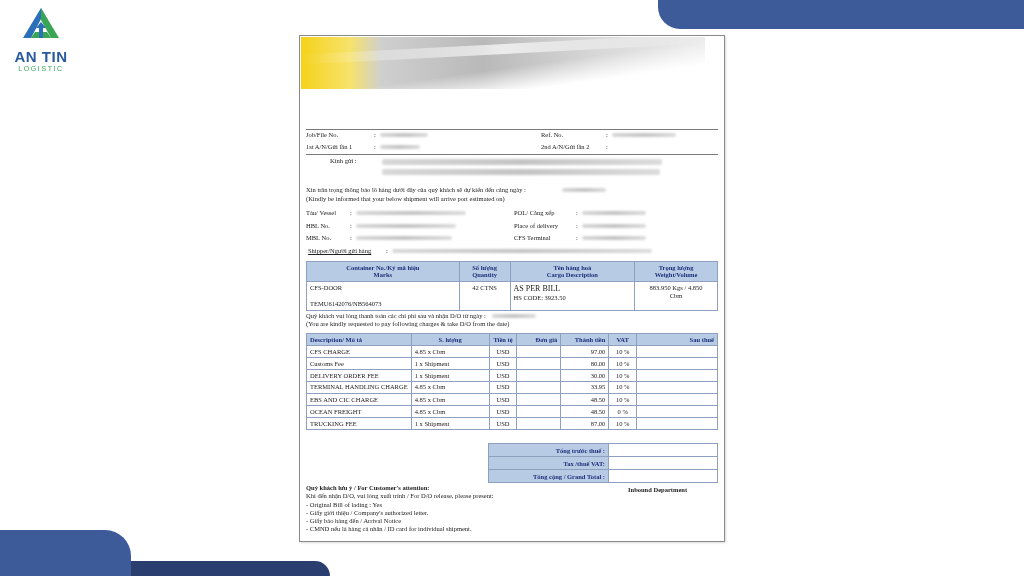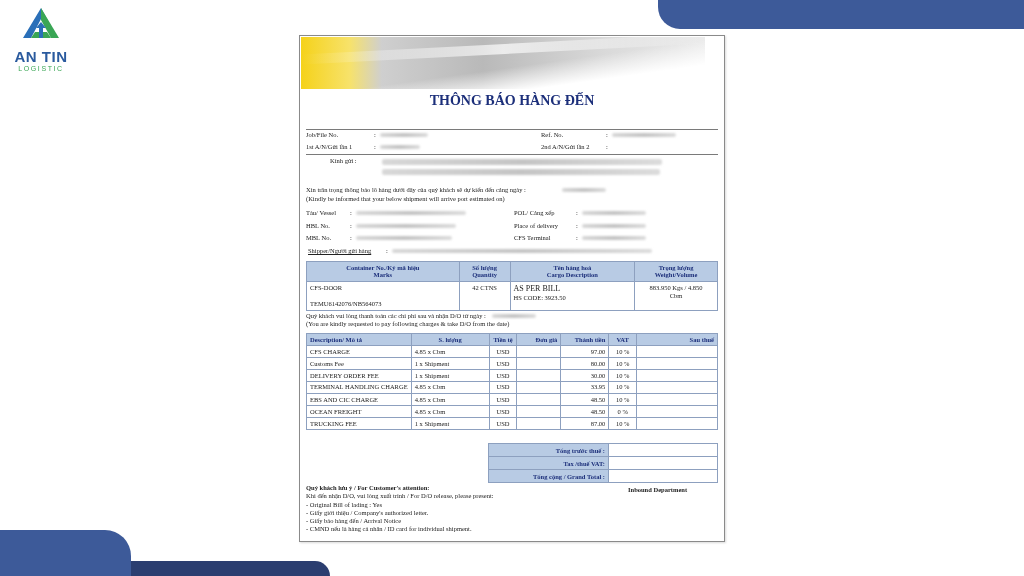--- a/index.html
+++ b/index.html
@@ -59,21 +59,20 @@
     <polygon points="15,22 20,16 25,22" fill="#2a6fb8"></polygon>
   </svg>
   <div class="logo-name">AN TIN</div>
   <div class="logo-sub">LOGISTIC</div>
 </div>
 
 <div class="doc">
   <div class="banner"></div>
   <div class="banner-streak"></div>
 
-  <div class="title-vn">THÔNG BÁO HÀNG ĐẾN</div>
   <div class="hr-top"></div>
 
   <div class="abs fs" style="left:6px;top:95px;">Job/File No.</div>
   <div class="abs fs" style="left:74px;top:95px;">:</div>
   <div class="blur" style="left:80px;top:97px;width:48px;"></div>
 
   <div class="abs fs" style="left:241px;top:95px;">Ref. No.</div>
   <div class="abs fs" style="left:306px;top:95px;">:</div>
   <div class="blur" style="left:312px;top:97px;width:64px;"></div>
 

